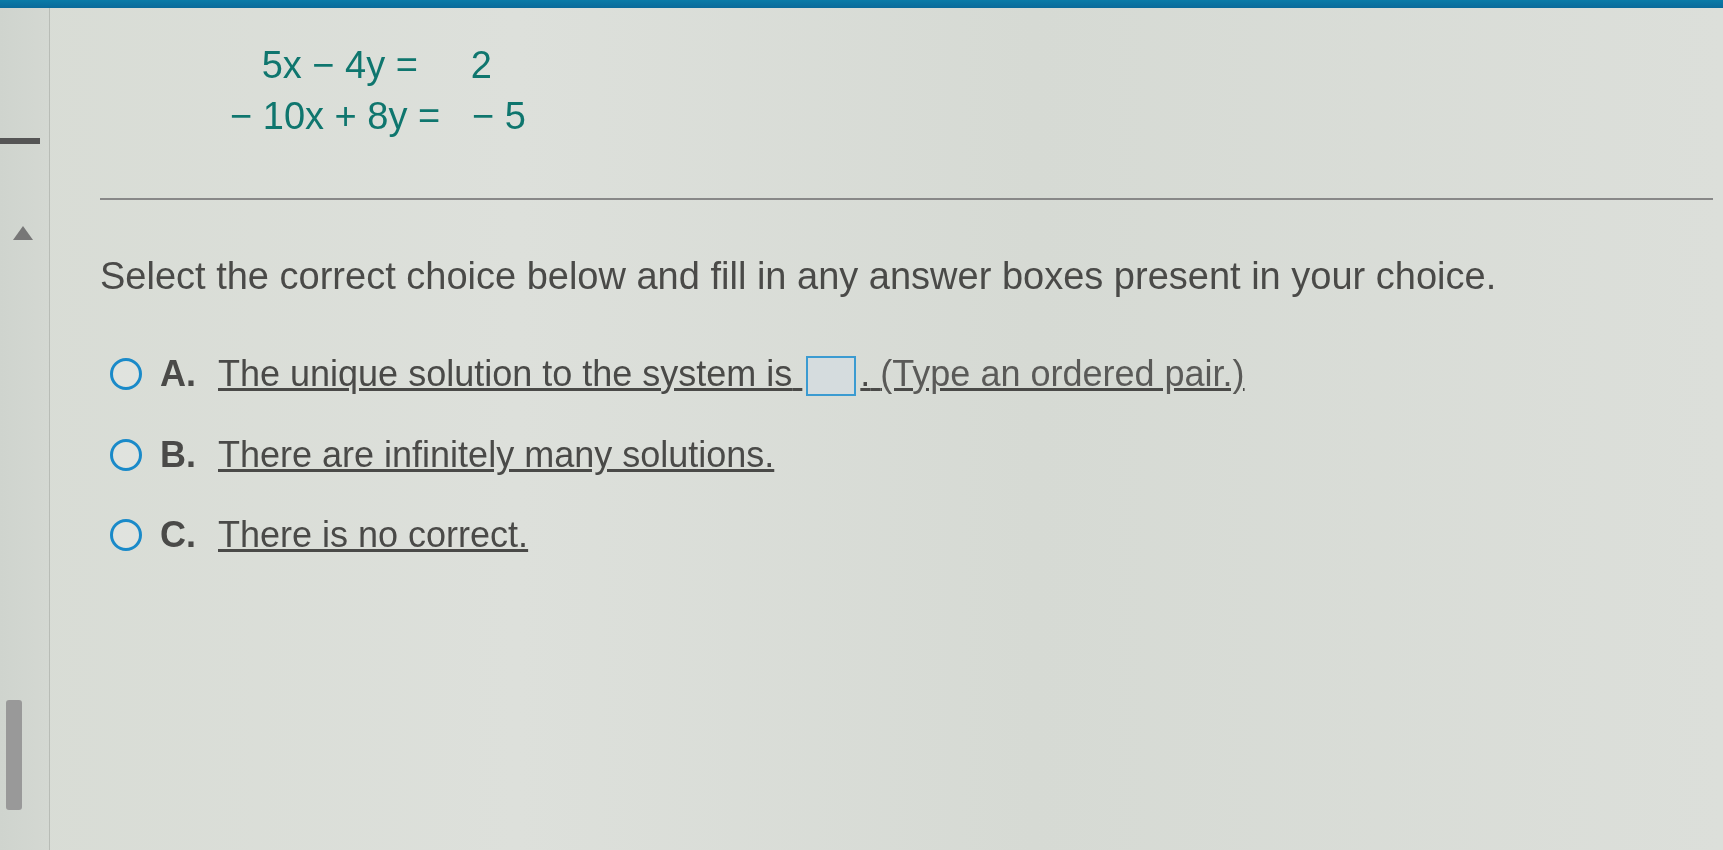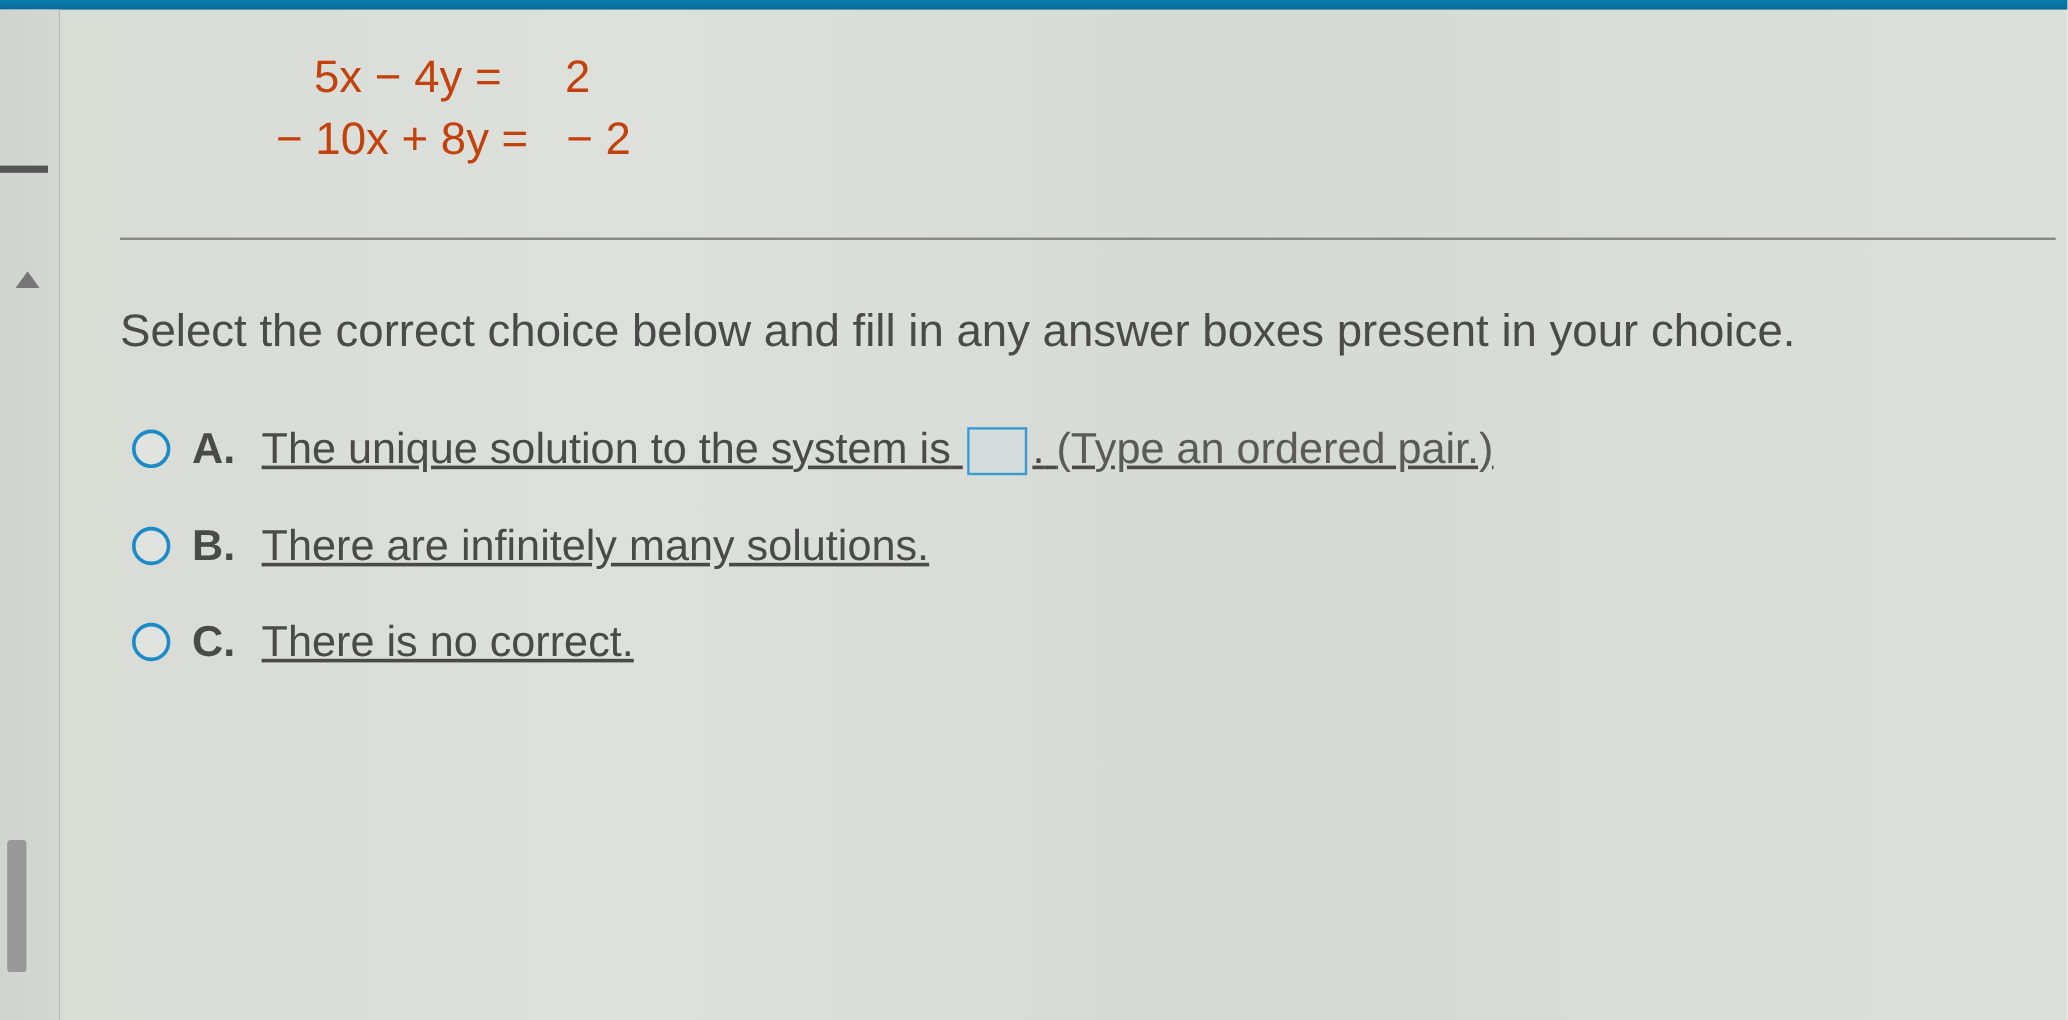--- a/index.html
+++ b/index.html
@@ -63,21 +63,21 @@
 }
 .question-text {
   font-size: 38px;
   color: #4a4a48;
   margin-bottom: 30px;
   letter-spacing: 0.5px;
 }
 .equations {
   margin-left: 130px;
   font-size: 38px;
-  color: #c2410c;
+  color: #0f766e;
   line-height: 1.35;
   font-family: Arial, sans-serif;
 }
 .eq-row { white-space: pre; }
 .divider {
   margin-top: 55px;
   border: none;
   border-top: 2px solid #888;
   width: 100%;
 }
@@ -138,21 +138,21 @@
       </svg>
   </div>
   <div class="scroll-thumb"></div>
 </div>
 
 <div class="content">
 
 
   <div class="equations">
     <div class="eq-row">   5x − 4y =     2</div>
-    <div class="eq-row">− 10x + 8y =   − 2</div>
+    <div class="eq-row">− 10x + 8y =   − 5</div>
   </div>
 
   <hr class="divider">
 
   <div class="instruction">Select the correct choice below and fill in any answer boxes present in your choice.</div>
 
   <div class="choices">
 
     <div class="choice-row">
       <div class="radio"></div>

